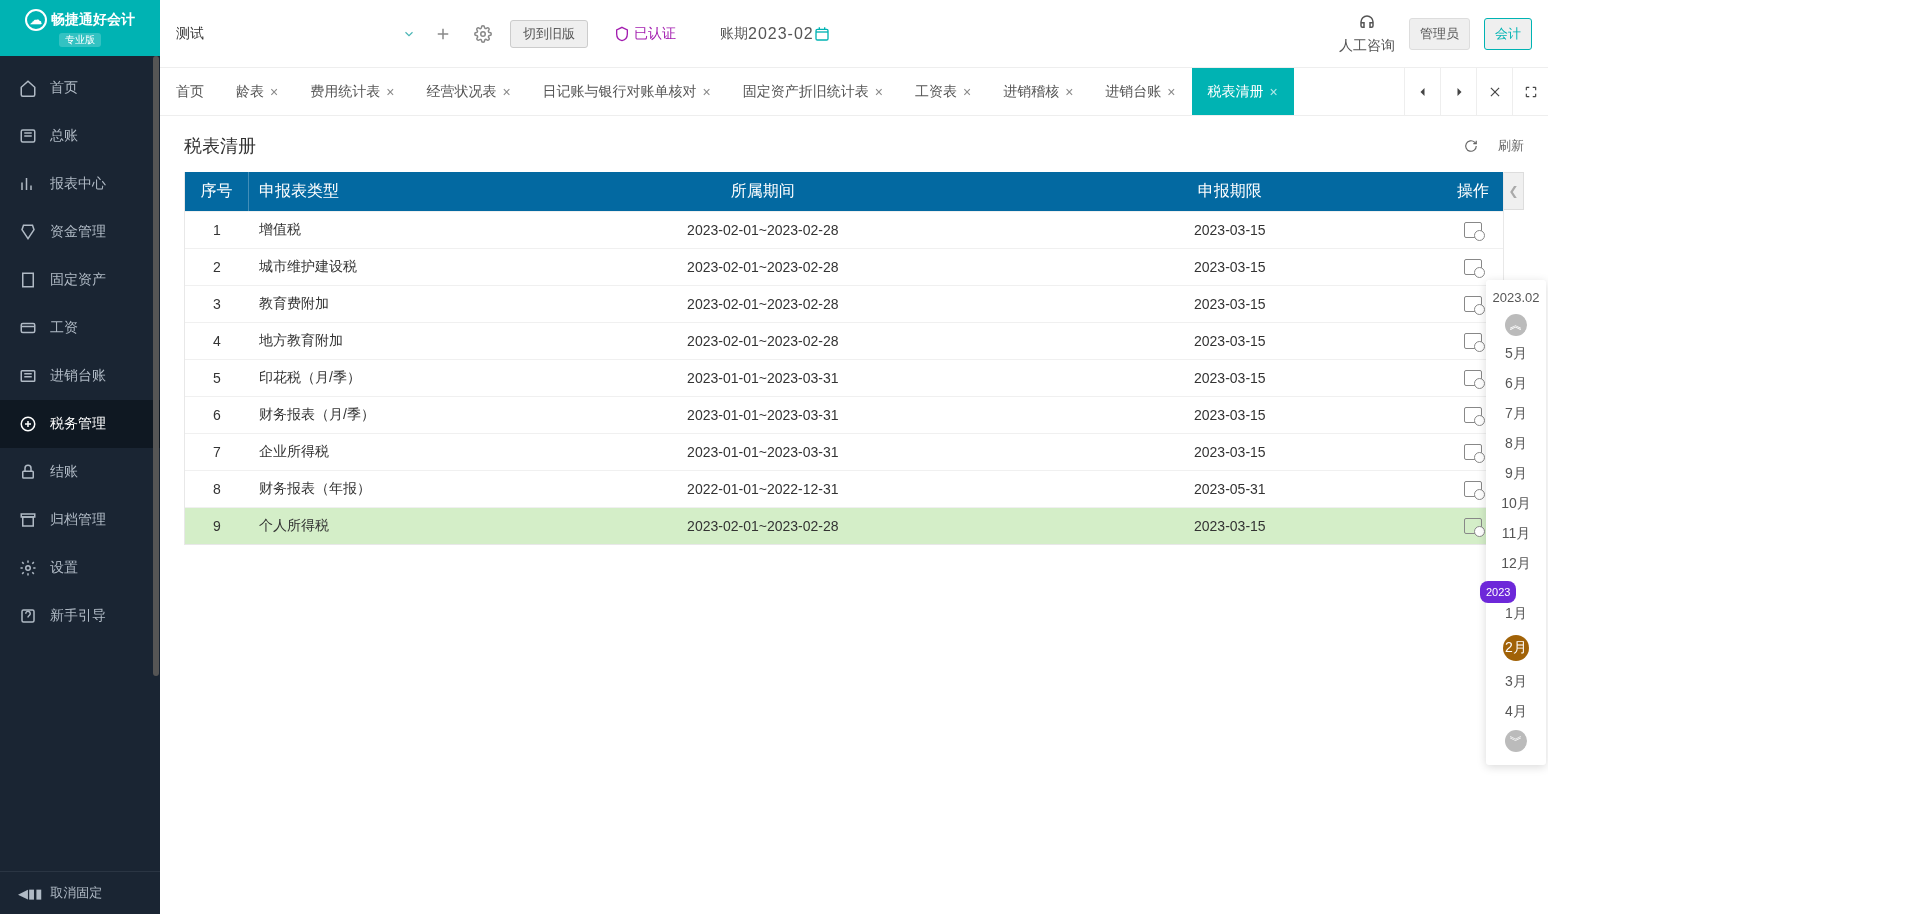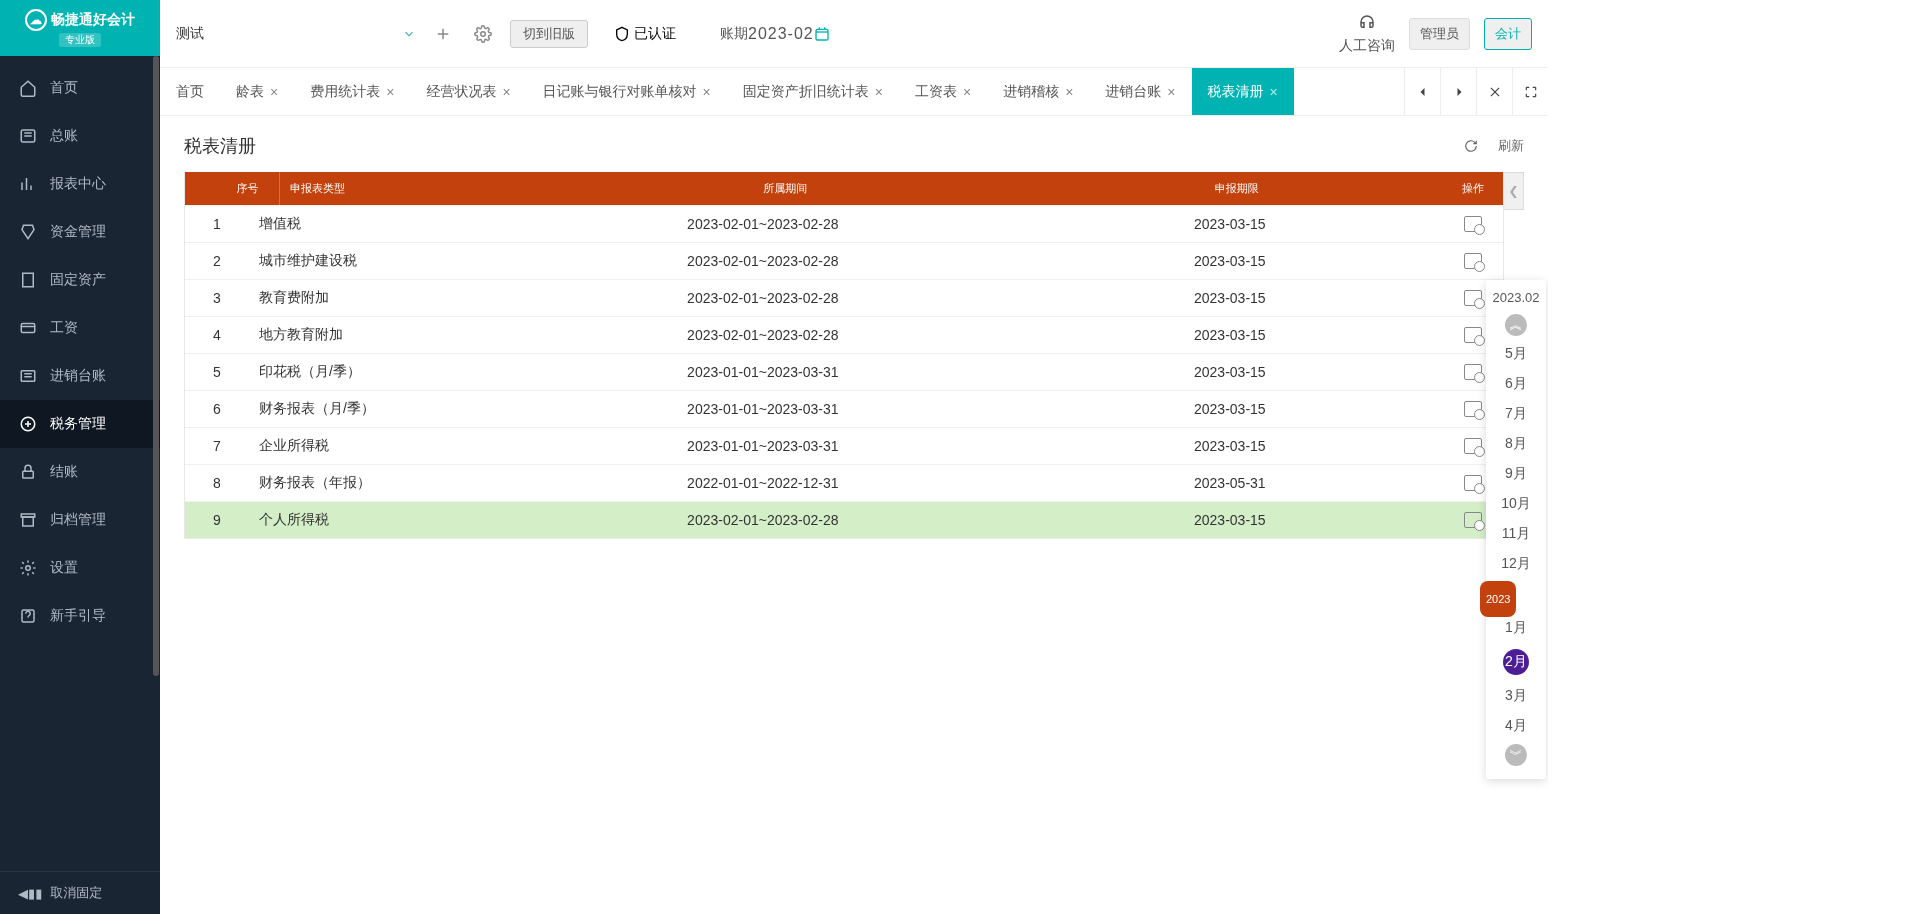--- a/index.html
+++ b/index.html
@@ -27,21 +27,21 @@
     
     .main { flex: 1; display: flex; flex-direction: column; overflow: hidden; }
     
     
     .top-bar { height: 68px; display: flex; align-items: center; padding: 4px 16px; border-bottom: 1px solid #eee; gap: 14px; }
     .company-select { display: flex; align-items: center; gap: 8px; min-width: 240px; }
     .company-name { color: #333; }
     .chevron { color: #4ab5b5; }
     .tb-icon-btn { color: #888; cursor: pointer; padding: 4px; display: inline-flex; }
     .switch-old { border: 1px solid #ccc; padding: 4px 12px; border-radius: 3px; cursor: pointer; color: #555; font-size: 13px; }
-    .verified { color: #000000; display: flex; align-items: center; gap: 4px; margin-left: 12px; }
+    .verified { color: #a21caf; display: flex; align-items: center; gap: 4px; margin-left: 12px; }
     .period-row { display: flex; align-items: center; margin-left: 30px; color: #555; }
     .period-val { font-size: 16px; letter-spacing: 1px; }
     .cal-icon { color: #00b3b3; }
     .spacer { flex: 1; }
     .support { display: flex; align-items: center; gap: 6px; color: #555; cursor: pointer; flex-direction: column; }
     .role-btn { border: 1px solid #ddd; padding: 6px 10px; border-radius: 3px; cursor: pointer; color: #555; font-size: 13px; }
     .role-btn.alt { border-color: #00b3b3; color: #00b3b3; }
     
     
     .tabs-row { height: 48px; display: flex; align-items: stretch; border-bottom: 1px solid #eee; }
@@ -53,43 +53,43 @@
     .tabs-ctrl > div { width: 36px; display: flex; align-items: center; justify-content: center; border-left: 1px solid #eee; height: 100%; cursor: pointer; color: #444; }
     
     
     .content { flex: 1; padding: 18px 24px; overflow: auto; display: flex; flex-direction: column; position: relative; }
     .content-head { display: flex; align-items: center; margin-bottom: 14px; }
     .content-title { font-size: 18px; font-weight: 500; color: #333; }
     .refresh { margin-left: auto; color: #666; cursor: pointer; display: flex; align-items: center; gap: 20px; font-size: 13px; }
     
     .table-wrap { display: flex; align-items: flex-start; gap: 0; }
     .tax-table { flex: 1; border: 1px solid #e8e8e8; border-top: none; }
-    .th-row { display: flex; background: #c2410c; color: #fff; font-weight: 500; font-size: 11px; padding-left: 31px; }
+    .th-row { display: flex; background: #0369a1; color: #fff; font-weight: 500; font-size: 16px; }
     .td-row { display: flex; border-top: 1px solid #f0f0f0; background: #fff; font-size: 14px; }
     .td-row.highlight { background: #d4eec8; }
     .cell { padding: 9px 10px; display: flex; align-items: center; }
     .col-idx { width: 64px; justify-content: center; border-right: 1px solid rgba(255,255,255,0.25); }
     .td-row .col-idx { border-right: none; }
     .col-type { width: 260px; }
     .col-period { flex: 1.2; justify-content: center; }
     .col-deadline { flex: 1; justify-content: center; }
     .col-action { width: 60px; justify-content: center; }
     .action-icn { width: 18px; height: 16px; border: 1.5px solid #888; border-radius: 2px; position: relative; cursor: pointer; }
     .action-icn::before { content: ''; position: absolute; right: -4px; bottom: -4px; width: 9px; height: 9px; border: 1.5px solid #888; border-radius: 50%; background: #fff; }
     
     .expand-handle { width: 20px; height: 38px; background: #f0f0f0; border: 1px solid #ddd; border-left: none; display: flex; align-items: center; justify-content: center; cursor: pointer; color: #aaa; font-size: 12px; margin-top: 0; align-self: flex-start; }
     
     
     .date-panel { position: absolute; right: 2px; top: 164px; width: 60px; background: #fff; box-shadow: 0 2px 10px rgba(0,0,0,0.15); border-radius: 3px; display: flex; flex-direction: column; align-items: center; padding: 6px 0 10px; }
     .date-head { font-size: 13px; color: #555; padding: 4px 0 6px; }
     .date-scroll-btn { width: 22px; height: 22px; border-radius: 50%; background: #bbb; color: #fff; display: flex; align-items: center; justify-content: center; font-size: 13px; cursor: pointer; margin: 3px 0; }
     .date-month { padding: 6px 0; font-size: 14px; color: #555; cursor: pointer; width: 100%; text-align: center; }
     .date-month.active { color: #fff; }
-    .date-month.active span { background: #4c1d95; border-radius: 50%; display: inline-flex; width: 26px; height: 26px; align-items: center; justify-content: center; }
-    .year-pill { background: #c2410c; color: #fff; font-size: 11px; border-radius: 8px; padding: 12px 6px; align-self: flex-start; margin-left: -6px; margin-top: 2px; margin-bottom: -4px; }
+    .date-month.active span { background: #a16207; border-radius: 50%; display: inline-flex; width: 26px; height: 26px; align-items: center; justify-content: center; }
+    .year-pill { background: #6d28d9; color: #fff; font-size: 11px; border-radius: 8px; padding: 5px 6px; align-self: flex-start; margin-left: -6px; margin-top: 2px; margin-bottom: -4px; }
     
     svg { display: block; }
   </style>
 </head>
 <body>
 
 <div class="app">
 
   <aside class="sidebar">
     <div class="logo-area">

